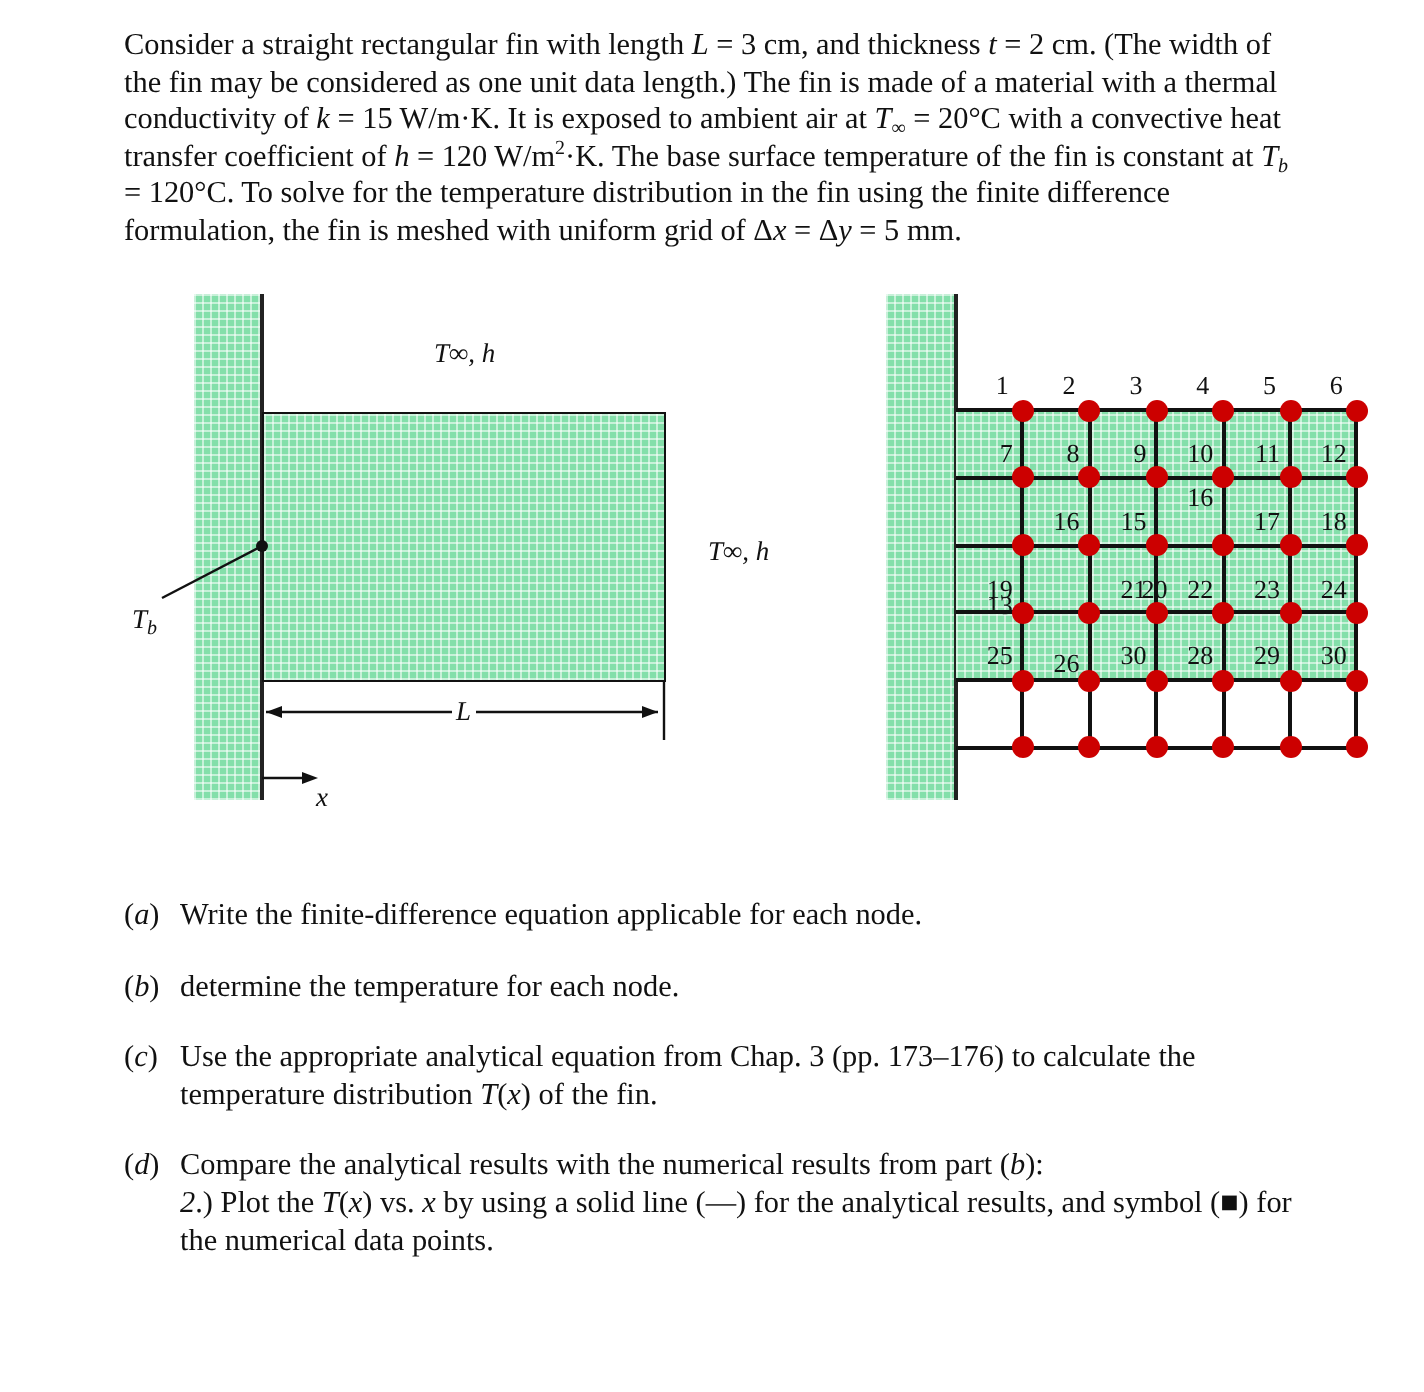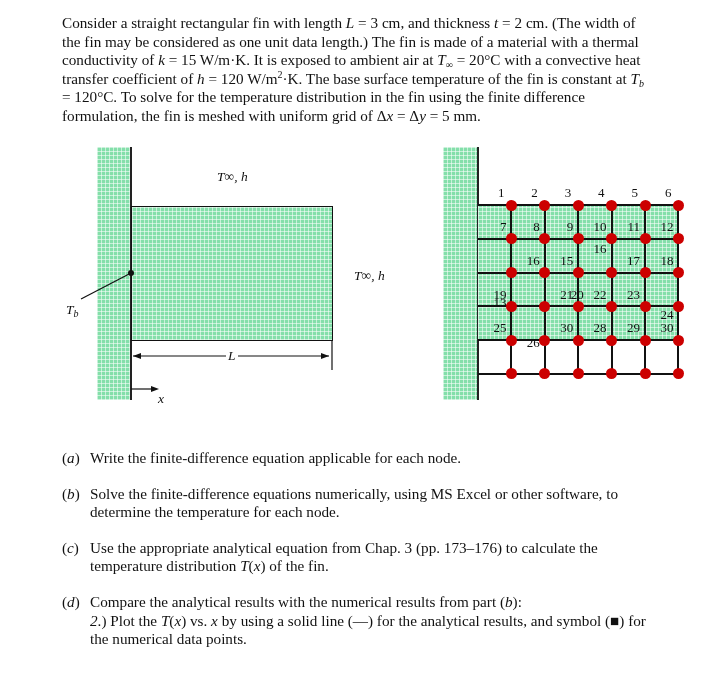--- a/index.html
+++ b/index.html
@@ -131,25 +131,25 @@
       <span class="nlabel" style="left: 480.4px; top: 286.5px;">19</span>
       <div class="node" style="background: rgb(204, 0, 0); left: 544.8px; top: 306.25px;"></div>
       <span class="nlabel" style="left: 513.8px; top: 286.5px; margin-left: 44px;">20</span>
       <div class="node" style="background: rgb(204, 0, 0); left: 578.2px; top: 306.25px;"></div>
       <span class="nlabel" style="left: 547.2px; top: 286.5px; text-align: right;">21</span>
       <div class="node" style="background: rgb(204, 0, 0); left: 611.6px; top: 306.25px;"></div>
       <span class="nlabel" style="left: 580.6px; top: 286.5px;">22</span>
       <div class="node" style="background: rgb(204, 0, 0); left: 645px; top: 306.25px;"></div>
       <span class="nlabel" style="left: 614px; top: 286.5px;">23</span>
       <div class="node" style="background: rgb(204, 0, 0); left: 678.4px; top: 306.25px;"></div>
-      <span class="nlabel" style="left: 647.4px; top: 286.5px; margin-top: 20px;">24</span>
+      <span class="nlabel" style="left: 647.4px; top: 286.5px;">24</span>
       <div class="node" style="background: rgb(204, 0, 0); left: 511.4px; top: 340px;"></div>
       <span class="nlabel" style="left: 480.4px; top: 320.25px;">25</span>
       <div class="node" style="background: rgb(204, 0, 0); left: 544.8px; top: 340px;"></div>
-      <span class="nlabel" style="left: 513.8px; top: 335px; text-align: right;">26</span>
+      <span class="nlabel" style="left: 513.8px; top: 324px; text-align: right;">26</span>
       <div class="node" style="background: rgb(204, 0, 0); left: 578.2px; top: 340px;"></div>
       <span class="nlabel" style="left: 547.2px; top: 320.25px;">30</span>
       <div class="node" style="background: rgb(204, 0, 0); left: 611.6px; top: 340px;"></div>
       <span class="nlabel" style="left: 580.6px; top: 320.25px;">28</span>
       <div class="node" style="background: rgb(204, 0, 0); left: 645px; top: 340px;"></div>
       <span class="nlabel" style="left: 614px; top: 320.25px;">29</span>
       <div class="node" style="background: rgb(204, 0, 0); left: 678.4px; top: 340px;"></div>
       <span class="nlabel" style="left: 647.4px; top: 320.25px;">30</span>
       <div class="node" style="background: rgb(204, 0, 0); left: 511.4px; top: 373.75px;"></div>
       <div class="node" style="background: rgb(204, 0, 0); left: 544.8px; top: 373.75px;"></div>
@@ -160,21 +160,20 @@
     </div>
 </div>
 
 <div class="questions">
   <div class="q">
     <span class="tag">(<i>a</i>)</span>
     <span class="ln">Write the finite-difference equation applicable for each node.</span>
   </div>
   <div class="q">
     <span class="tag">(<i>b</i>)</span>
-    <span class="ln">Solve the finite-difference equations numerically, using MS Excel or other software, to</span>
     <span class="ln">determine the temperature for each node.</span>
   </div>
   <div class="q">
     <span class="tag">(<i>c</i>)</span>
     <span class="ln">Use the appropriate analytical equation from Chap. 3 (pp. 173–176) to calculate the</span>
     <span class="ln">temperature distribution <i>T</i>(<i>x</i>) of the fin.</span>
   </div>
   <div class="q">
     <span class="tag">(<i>d</i>)</span>
     <span class="ln">Compare the analytical results with the numerical results from part (<i>b</i>):</span>

